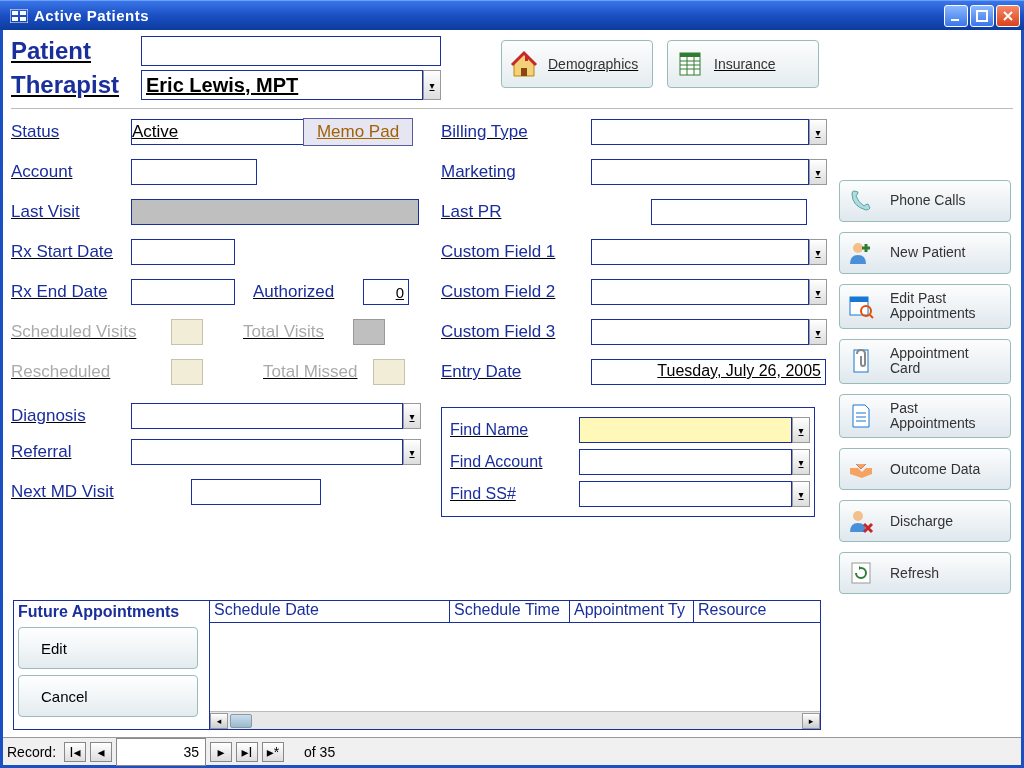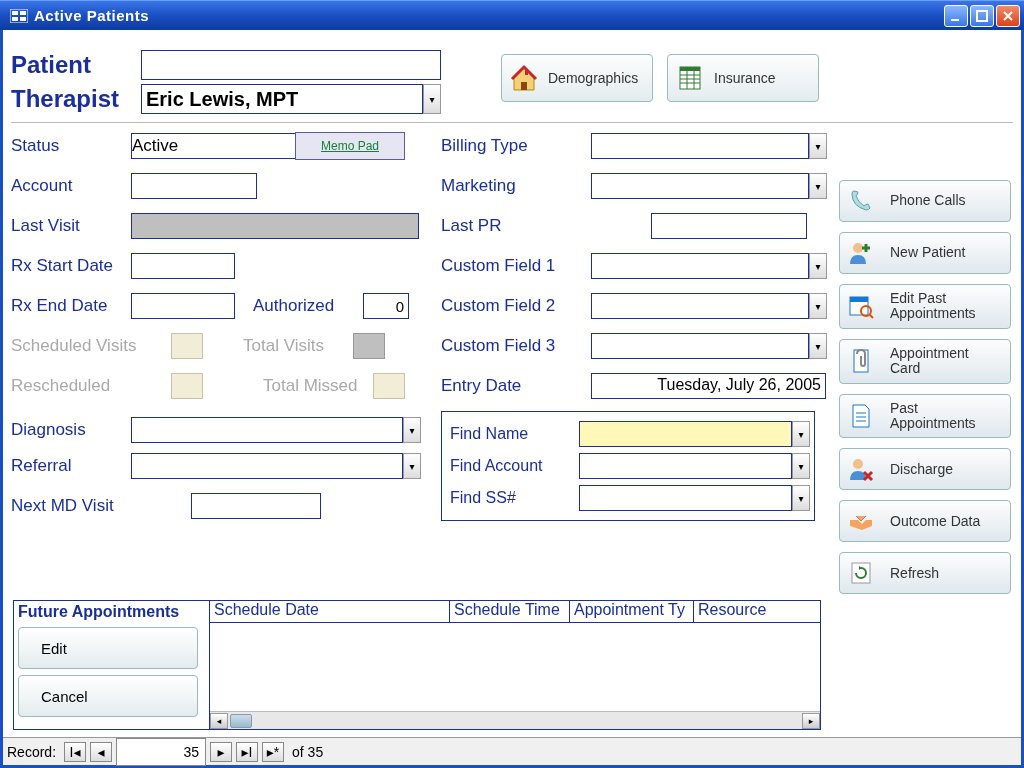--- a/index.html
+++ b/index.html
@@ -16,21 +16,21 @@
 .titlebar .title { color: #fff; font-weight: bold; font-size: 15px; letter-spacing: 0.5px; }
 .titlebar .spacer { flex: 1; }
 .win-btn { width: 24px; height: 22px; margin-left: 2px; border: 1px solid #fff; border-radius: 3px;
   display: inline-flex; align-items: center; justify-content: center; cursor: pointer; }
 .win-min, .win-max { background: linear-gradient(to bottom, #8bb9ff, #3a76e8); }
 .win-close { background: linear-gradient(to bottom, #f58a6a, #d9421a); }
 .win-btn svg { width: 14px; height: 14px; }
 
 .window-body { border: 3px solid #1b4fc4; border-top: none; height: 738px; background: #fff; position: relative; }
 
-.content { padding: 20px 8px; }
+.content { padding: 6px 8px; text-decoration: underline; }
 
 .top-row { display: flex; align-items: flex-start; }
 .left-id { width: 470px; }
 .id-line { display: flex; align-items: center; margin-bottom: 4px; }
 .id-label { color: #1a2e9c; font-weight: bold; font-size: 24px; width: 130px; }
 .patient-input { width: 300px; height: 30px; border: 1px solid #1a2e9c; background: #fff; font-size: 20px; padding: 0 4px; }
 .therapist-combo { display:flex; width:300px; height:30px; }
 .therapist-input { flex:1; border: 1px solid #1a2e9c; font-size: 20px; font-weight: bold; padding: 0 4px; }
 .combo-btn { width: 18px; border: 1px solid #999; background: linear-gradient(#fff,#ddd); display:flex;align-items:center;justify-content:center;font-size:10px;}
 
@@ -48,32 +48,32 @@
 .colB { width: 390px; }
 .row { display: flex; align-items: center; height: 30px; }
 .lbl { font-size: 17px; color: #1a2e9c; width: 150px; }
 .lbl.gray { color: #aaa; }
 .fld { height: 26px; border: 1px solid #1a2e9c; background: #fff; font-size: 15px; }
 .fld.disabled { background: #bfbfbf; }
 .fld.beige { background: #f2edd7; border: 1px solid #c8c3a8; }
 .combo { display:flex; }
 .combo .fld { flex:1; }
 
-.memo-btn { width: 110px; height: 28px; border: 1px solid #5a5aa0; background: #e6e6f2; color: #15803d;
-  font-size: 12px; text-decoration: underline; cursor: pointer; margin-left: 14px; }
+.memo-btn { width: 110px; height: 28px; border: 1px solid #5a5aa0; background: #e6e6f2; color: #a16207;
+  font-size: 17px; text-decoration: underline; cursor: pointer; margin-left: 22px; }
 
 .right-nav { position: absolute; right: 10px; top: 150px; width: 172px; display:flex; flex-direction:column; gap: 10px; }
 .nav-btn { border: 1px solid #9bb; border-radius: 4px; background: linear-gradient(to bottom, #fdfdfd, #dfe8ee);
   display: flex; align-items: center; padding: 6px 8px; gap: 16px; cursor: pointer; font-size: 14px; color: #333; min-height: 42px; }
 .nav-btn .ico { width: 26px; height: 26px; display:flex;align-items:center;justify-content:center; flex-shrink:0; }
 .nav-btn .txt { line-height: 1.1; }
 
 .entry-date { height:26px; border:1px solid #1a2e9c; background:#fff; font-size:16px; padding: 2px 4px; text-align:right; width: 235px; }
 
-.search-box { border: 1px solid #1a2e9c; padding: 6px 4px 6px 8px; margin-top: 0; width: 374px; }
+.search-box { border: 1px solid #1a2e9c; padding: 6px 4px 6px 8px; margin-top: 10px; width: 374px; }
 .search-box .row { height: 32px; }
 .search-box .lbl { width: 130px; font-size: 16px; }
 .search-box .combo { width: 232px; }
 .find-name-fld { background: #fff8b8 !important; }
 
 .future-box { position:absolute; left: 10px; top: 570px; width: 808px; height: 130px; border: 1px solid #1a2e9c; display:flex; }
 .future-left { width: 196px; border-right: 1px solid #1a2e9c; padding: 2px 4px; }
 .future-left .hdr { color:#1a2e9c; font-weight:bold; font-size:16px; margin-bottom:6px; }
 .future-btn { width: 180px; height: 42px; border:1px solid #9bb; border-radius:4px; background: linear-gradient(#fff,#e4ecef);
   display:flex; align-items:center; gap:12px; padding: 4px 10px; margin-bottom:6px; cursor:pointer; font-size:15px; }
@@ -352,35 +352,35 @@
             <line x1="8" y1="10" x2="18" y2="10" stroke="#1976d2"></line>
             <line x1="8" y1="14" x2="18" y2="14" stroke="#1976d2"></line>
             <line x1="8" y1="18" x2="18" y2="18" stroke="#1976d2"></line>
           </svg>
         </span>
     <span class="txt">Past Appointments</span>
   </div>
   <div class="nav-btn">
     <span class="ico">
           <svg viewBox="0 0 26 26">
+            <path d="M2 12 L10 12 L14 16 L18 12 L24 12 L24 18 L14 22 L2 18 Z" fill="#f4a460"></path>
+            <path d="M8 8 L13 13 L18 8" fill="#f4a460" stroke="#c77"></path>
+          </svg>
+        </span>
+    <span class="txt">Outcome Data</span>
+  </div>
+  <div class="nav-btn">
+    <span class="ico">
+          <svg viewBox="0 0 26 26">
             <circle cx="10" cy="8" r="5" fill="#f4c089"></circle>
             <path d="M2 24 Q2 15 10 15 Q18 15 18 24 Z" fill="#4a90d9"></path>
             <path d="M16 16 L24 24 M24 16 L16 24" stroke="#c62828" stroke-width="3"></path>
           </svg>
         </span>
     <span class="txt">Discharge</span>
-  </div>
-  <div class="nav-btn">
-    <span class="ico">
-          <svg viewBox="0 0 26 26">
-            <path d="M2 12 L10 12 L14 16 L18 12 L24 12 L24 18 L14 22 L2 18 Z" fill="#f4a460"></path>
-            <path d="M8 8 L13 13 L18 8" fill="#f4a460" stroke="#c77"></path>
-          </svg>
-        </span>
-    <span class="txt">Outcome Data</span>
   </div>
   <div class="nav-btn">
     <span class="ico">
           <svg viewBox="0 0 26 26">
             <rect x="4" y="3" width="18" height="20" fill="#fff" stroke="#999"></rect>
             <path d="M13 8 A5 5 0 1 1 8 13" fill="none" stroke="#2e7d32" stroke-width="2"></path>
             <path d="M11 6 L14 8 L11 10 Z" fill="#2e7d32"></path>
           </svg>
         </span>
     <span class="txt">Refresh</span>
@@ -423,16 +423,16 @@
 </div>
 
 <div class="record-nav">
   <span class="rn-lbl">Record:</span>
   <div class="rn-btn">I◂</div>
   <div class="rn-btn">◂</div>
   <input class="rn-input" value="35" style="">
   <div class="rn-btn">▸</div>
   <div class="rn-btn">▸I</div>
   <div class="rn-btn">▸*</div>
-  <span style="margin-left:4px">of  35</span>
+  <span style="margin-left:16px">of  35</span>
 </div>
 
 </div>
 
 </body></html>

